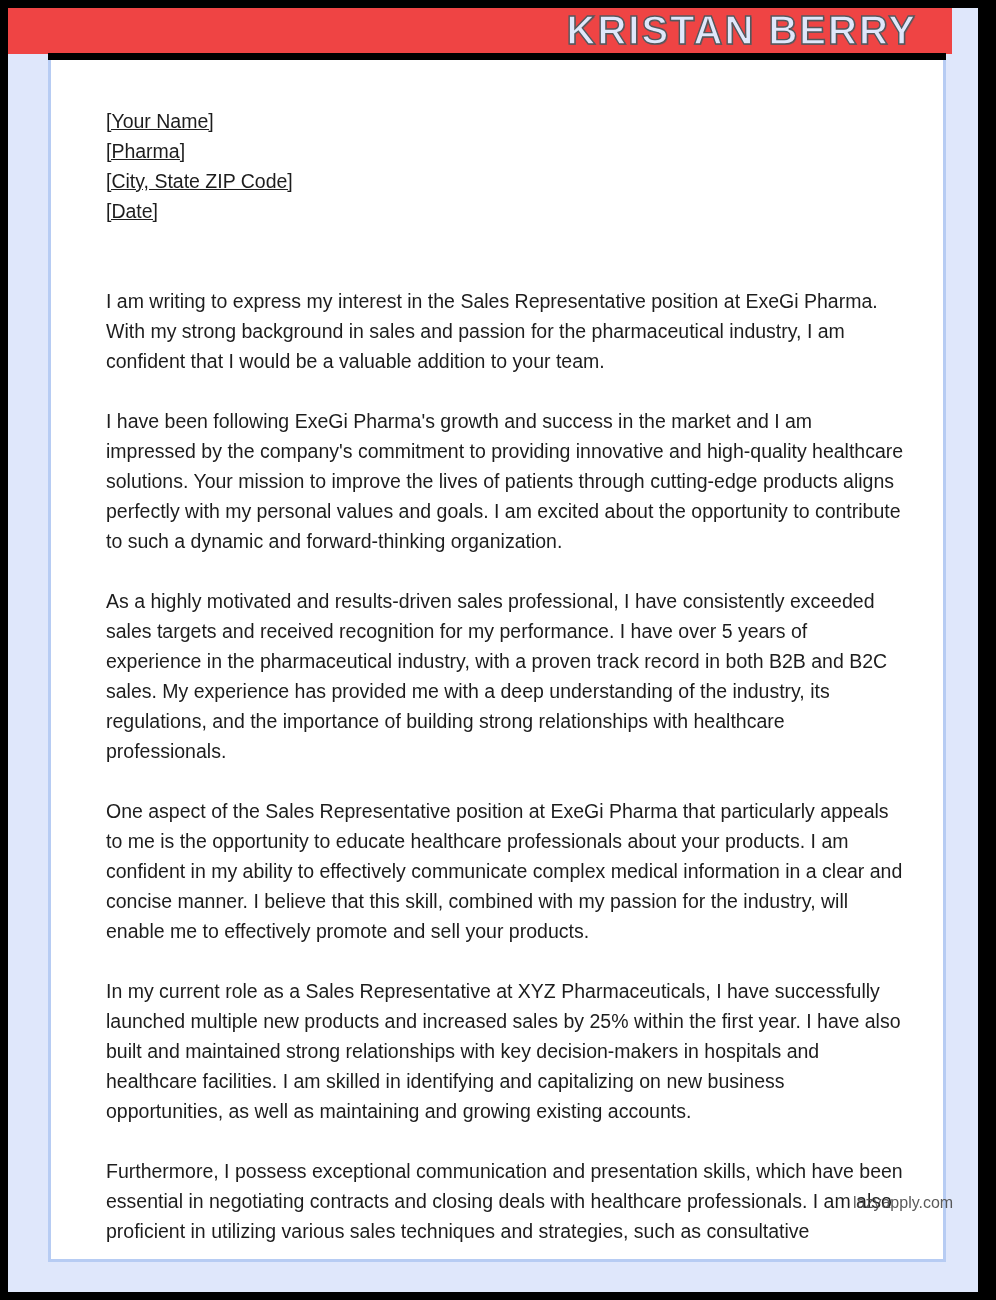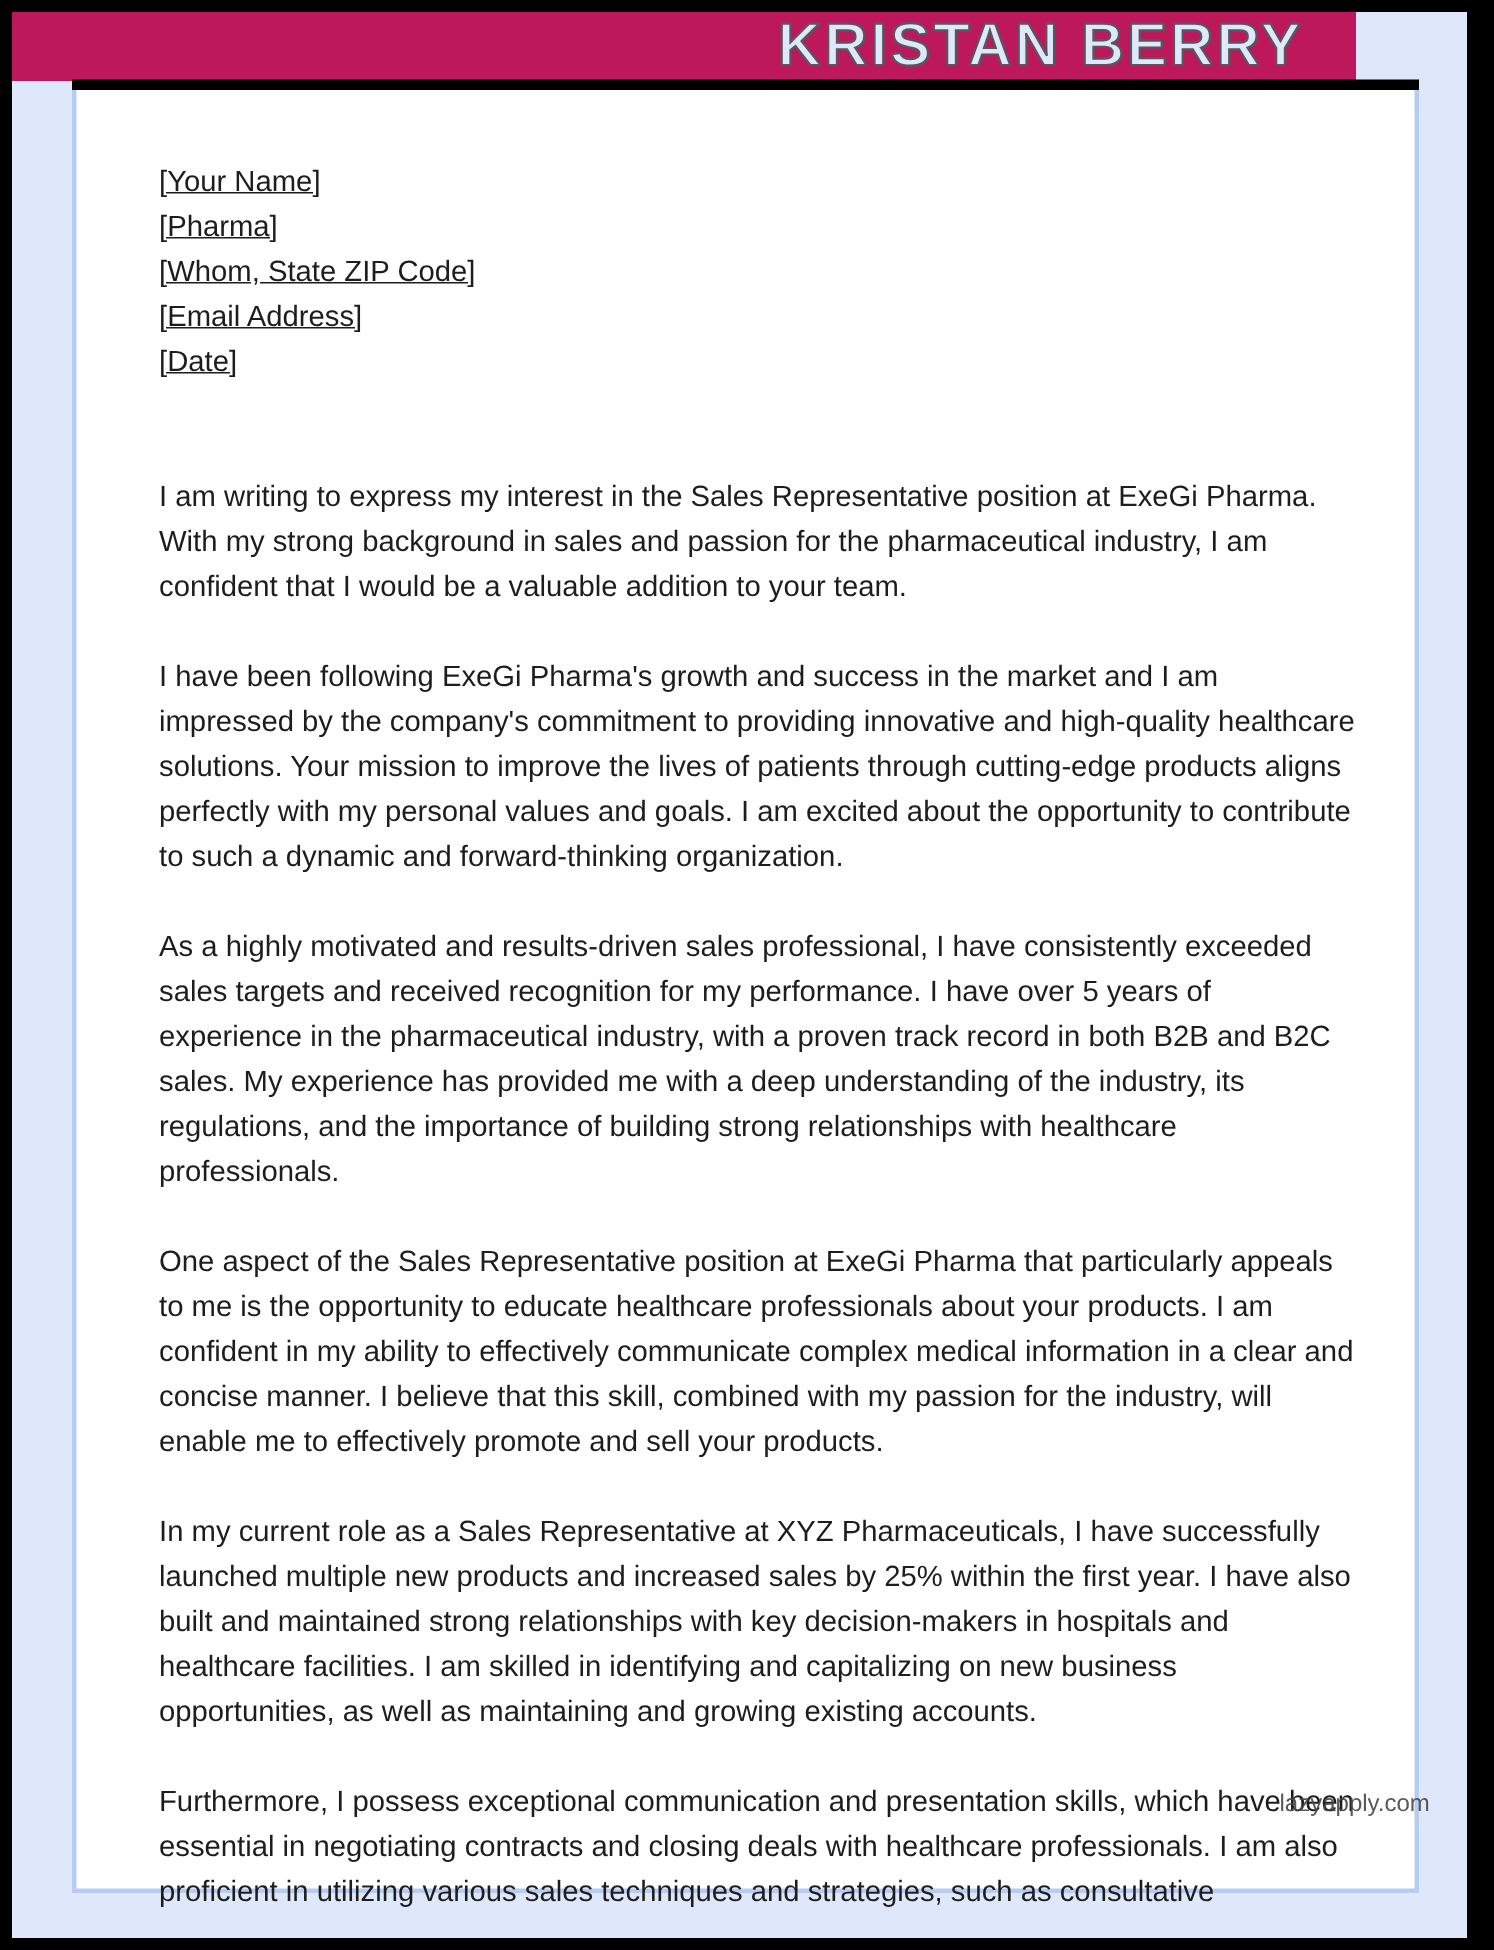--- a/index.html
+++ b/index.html
@@ -38,21 +38,22 @@
     overflow: hidden;
   }
 
   
   #header-band {
     position: absolute;
     left: 0;
     top: 0;
     width: 896px;
     height: 46px;
-    background: #be185d;
+    background: #ef4444;
+    padding-left: 48px;
   }
 
   #applicant-name {
     position: absolute;
     right: 35px;
     top: -4px;
     font-family: "Liberation Sans", sans-serif;
     font-size: 40px;
     font-weight: 700;
     letter-spacing: 2px;
@@ -140,22 +141,21 @@
 
     <div id="sheet-top-rule"></div>
 
     <div id="letter-sheet"></div>
 
     <div id="letter-body">
 
       <div>
         <span class="addr-line">[Your Name]</span>
         <span class="addr-line">[Pharma]</span>
-        <span class="addr-line">[Whom, State ZIP Code]</span>
-        <span class="addr-line">[Email Address]</span>
+        <span class="addr-line">[City, State ZIP Code]</span>
         <span class="addr-line">[Date]</span>
       </div>
 
       <div class="spacer"></div>
 
 
       <div class="spacer"></div>
 
       <p class="letter-block">I am writing to express my interest in the Sales Representative position at ExeGi Pharma. With my strong background in sales and passion for the pharmaceutical industry, I am confident that I would be a valuable addition to your team.</p>
 

